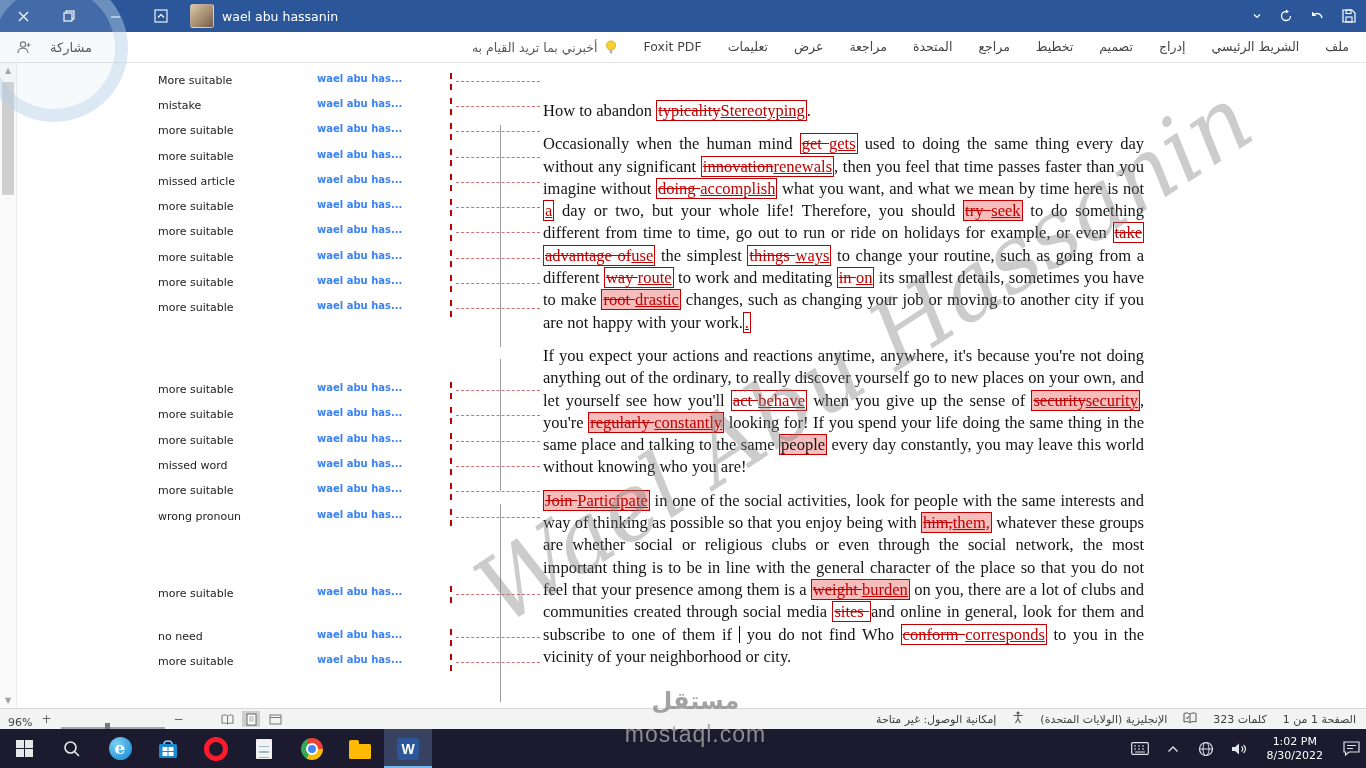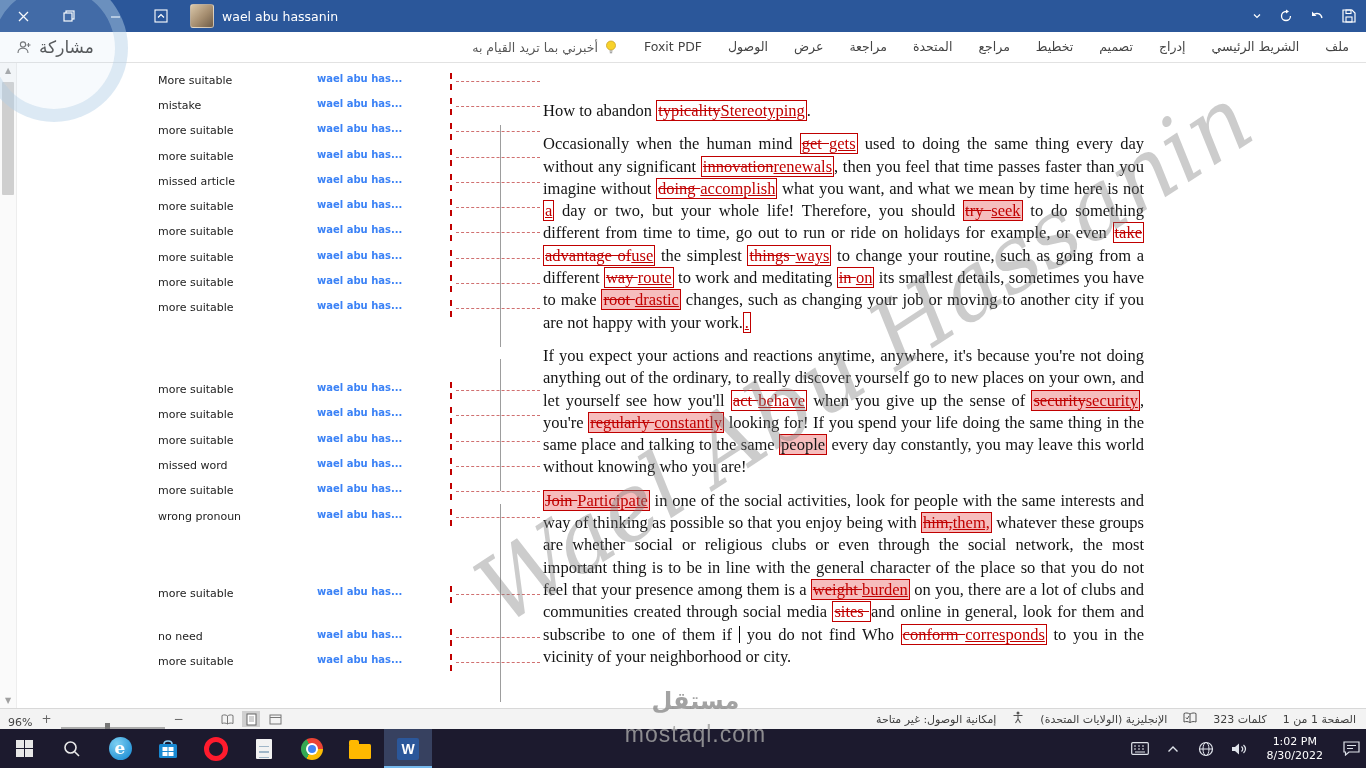--- a/index.html
+++ b/index.html
@@ -18,21 +18,21 @@
   .qat svg,.win-btn svg{display:block;}
 
   
   .wm-circle{position:absolute;left:-20px;top:-26px;width:122px;height:122px;border-radius:50%;border:13px solid rgba(175,205,228,.38);background:rgba(200,222,240,.15);z-index:12;pointer-events:none;}
 
   
   .tabsrow{position:absolute;left:0;top:32px;width:100%;height:30px;background:#fff;border-bottom:1px solid #e2e2e2;z-index:9;}
   .tabs{position:absolute;right:4px;top:0;height:30px;display:flex;align-items:center;}
   .tab{padding:0 13px;font-size:12.5px;color:#444;line-height:30px;white-space:nowrap;cursor:default;}
   .tellme{display:flex;align-items:center;gap:7px;color:#595959;font-size:12.5px;padding:0 14px;white-space:nowrap;}
-  .share{position:absolute;left:16px;top:0;height:30px;display:flex;align-items:center;gap:7px;font-size:17px;color:#444;}
+  .share{position:absolute;left:16px;top:0;height:30px;display:flex;align-items:center;gap:18px;font-size:13px;color:#444;}
 
   
   .doc-area{position:absolute;left:0;top:62px;width:100%;height:646px;background:#fff;overflow:hidden;}
   .scrollbar{position:absolute;left:0;top:0;width:16px;height:100%;background:#fafafa;border-right:1px solid #ededed;}
   .sb-arrow{position:absolute;left:0;width:16px;height:16px;color:#a0a0a0;font-size:8px;display:flex;align-items:center;justify-content:center;}
   .sb-thumb{position:absolute;left:2px;width:12px;background:#cfcfcf;border-radius:1px;}
 
   .comment-label{position:absolute;left:158px;font-size:11px;color:#222;white-space:nowrap;}
   .comment-author{position:absolute;left:317px;font-size:10px;font-weight:bold;color:#3b82f6;white-space:nowrap;}
   .tick{position:absolute;left:450px;width:0;height:17px;border-left:2px dashed #c00000;}
@@ -153,21 +153,21 @@
     <div class="tabs" id="ribbon-tabs-list" dir="rtl">
         <span class="tab">ملف</span>
         <span class="tab">الشريط الرئيسي</span>
         <span class="tab">إدراج</span>
         <span class="tab">تصميم</span>
         <span class="tab">تخطيط</span>
         <span class="tab">مراجع</span>
         <span class="tab">المتحدة</span>
         <span class="tab">مراجعة</span>
         <span class="tab">عرض</span>
-        <span class="tab">الوصول</span>
+        <span class="tab">تعليمات</span>
         <span class="tab">Foxit PDF</span>
         <span class="tellme">
           <svg width="12" height="15" viewBox="0 0 12 15">
             <circle cx="6" cy="5.5" r="4.5" fill="#f8d22a" stroke="#c9a227" stroke-width="0.8"></circle>
             <path d="M4.5 11 H7.5 M4.8 12.8 H7.2" stroke="#8a8a8a" stroke-width="1.1"></path>
           </svg>
           <span>أخبرني بما تريد القيام به</span>
         </span>
       </div>
     <div class="share">

